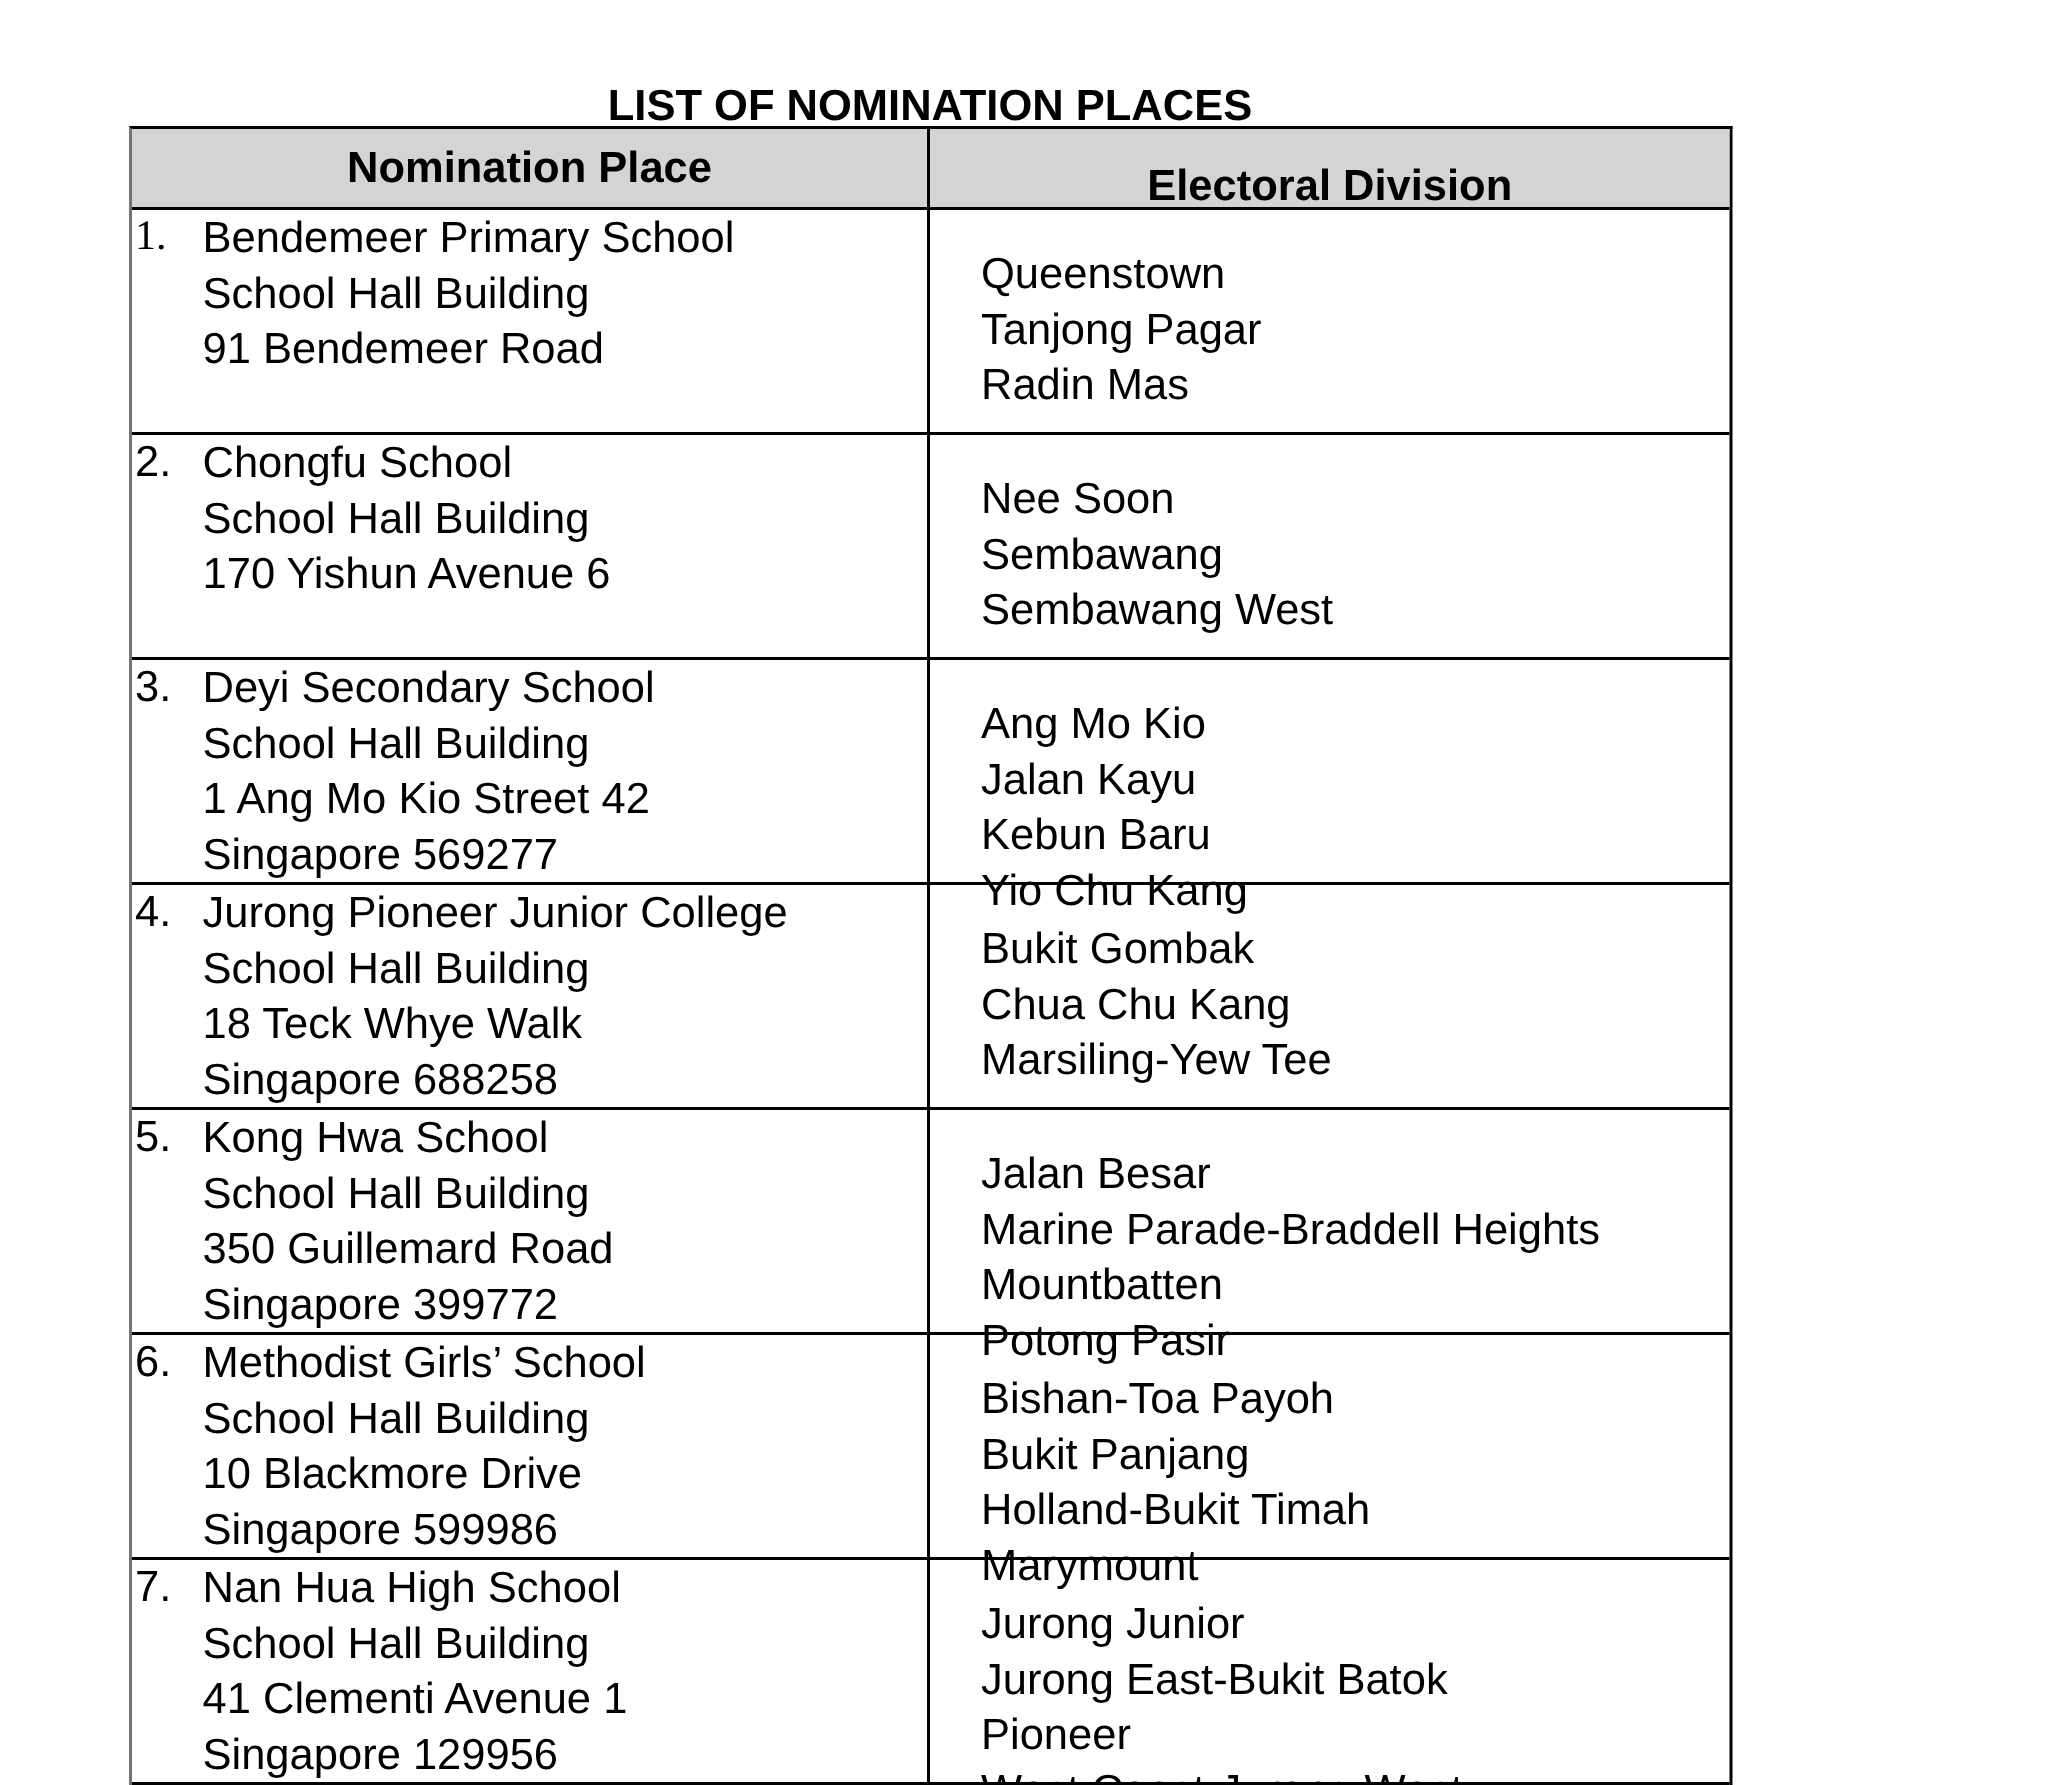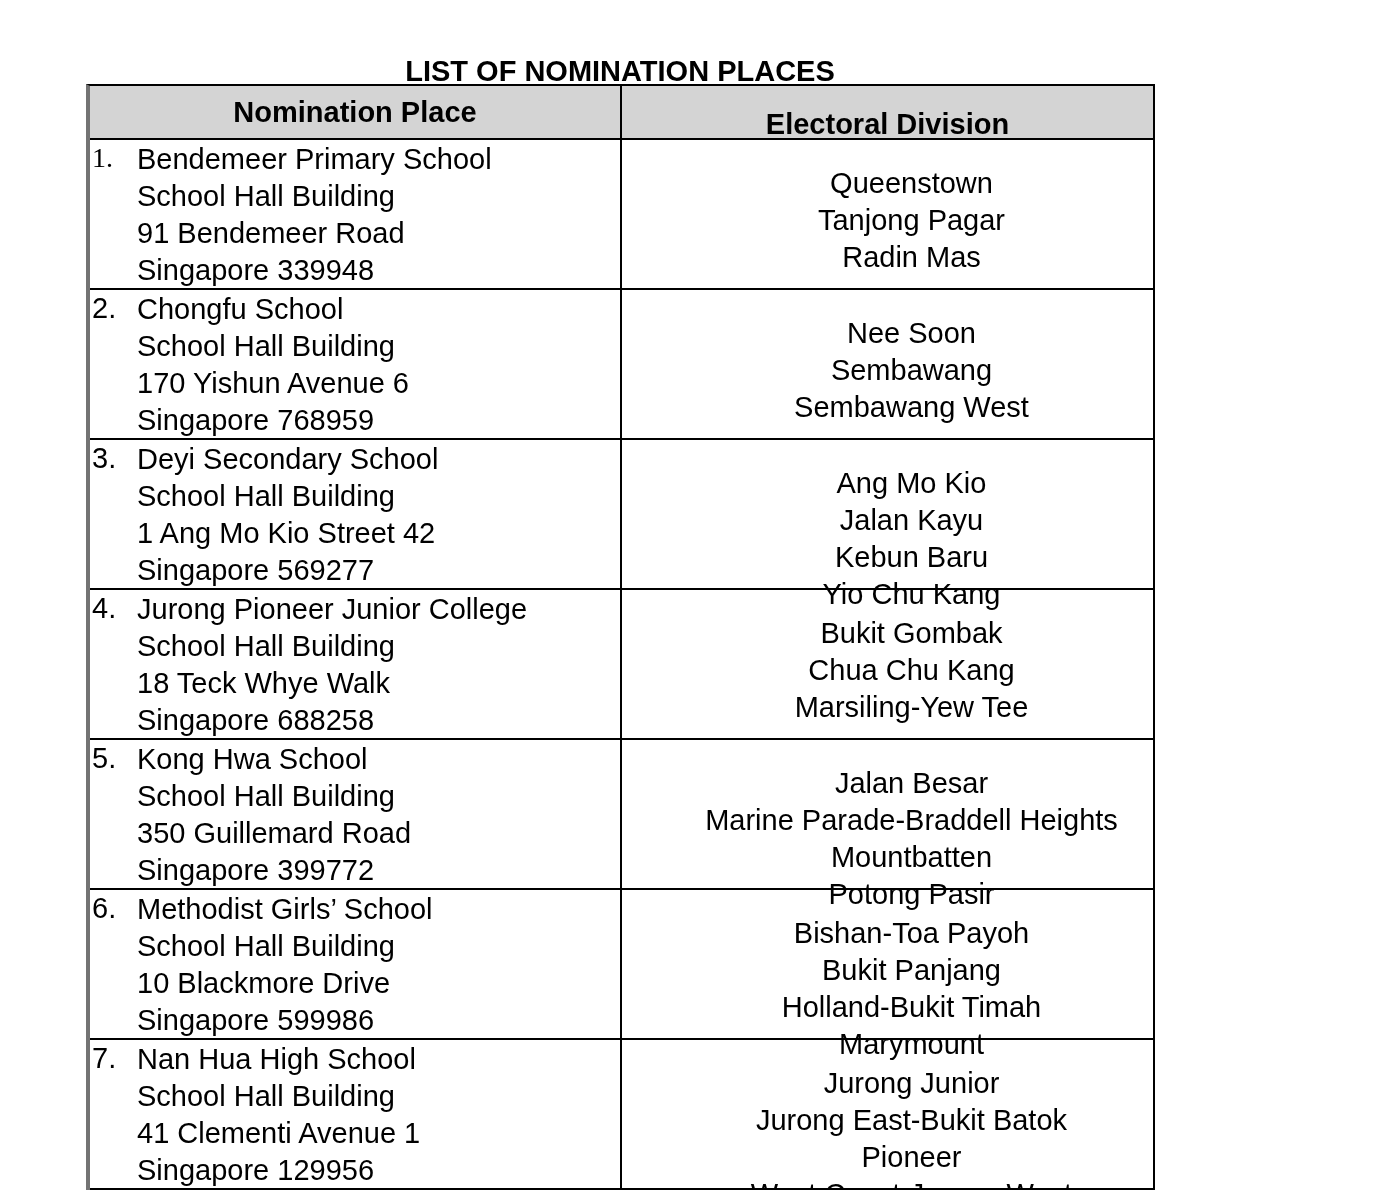--- a/index.html
+++ b/index.html
@@ -6,83 +6,81 @@
   body {
     width: 1374px; height: 1190px; overflow: hidden; position: relative;
     font-family: "Liberation Sans", sans-serif; color: #000;
   }
   .title {
     position: absolute; left: 0; top: 10px; width: 1240px;
     text-align: center; font-weight: bold; font-size: 29px; margin-top: 45px;
   }
   .table {
     position: absolute; left: 86px; top: 84px; width: 1069px;
-    border-left: 4px solid #737373; border-right: 2px solid #000; border-top: 2px solid #000;
+    border-left: 2px solid #737373; border-right: 2px solid #000; border-top: 2px solid #000;
     box-sizing: border-box;
   }
   .hdr {
     display: flex; height: 54px; background: #d4d4d4;
     border-bottom: 2px solid #000; box-sizing: border-box;
   }
   .hdr .c1, .hdr .c2 {
     font-weight: bold; font-size: 29px; display: flex; align-items: center; justify-content: center;
   }
   .c1 { width: 532px; border-right: 2px solid #000; box-sizing: border-box; }
   .c2 { flex: 1; margin-top: 24px; }
   .row {
     display: flex; height: 150px; border-bottom: 2px solid #000; box-sizing: border-box;
   }
   .row .c1 { position: relative; }
   .num {
     position: absolute; left: 2px; top: 2px; font-size: 29px;
   }
   .num.serif { font-family: "Liberation Serif", serif; font-size: 28px; }
   .lines { padding-left: 47px; padding-top: 1px; }
-  .row .c2 .lines { padding-left: 48px; text-align: center; }
+  .row .c2 .lines { padding-left: 34px; }
   .line { font-size: 29px; line-height: 37px; height: 37px; white-space: nowrap; }
 </style>
 </head>
 <body>
 
 <div class="title">LIST OF NOMINATION PLACES</div>
 
 <div class="table">
   <div class="hdr">
     <div class="c1">Nomination Place</div>
     <div class="c2">Electoral Division</div>
   </div>
 
   <div class="row">
     <div class="c1">
       <span class="num serif">1.</span>
       <div class="lines">
         <div class="line">Bendemeer Primary School</div>
         <div class="line">School Hall Building</div>
         <div class="line">91 Bendemeer Road</div>
-        <div class="line">Singapore 339948</div>
       </div>
     </div>
     <div class="c2">
       <div class="lines">
         <div class="line">Queenstown</div>
         <div class="line">Tanjong Pagar</div>
         <div class="line">Radin Mas</div>
         <div class="line"></div>
       </div>
     </div>
   </div>
 
   <div class="row">
     <div class="c1">
       <span class="num">2.</span>
       <div class="lines">
         <div class="line">Chongfu School</div>
         <div class="line">School Hall Building</div>
         <div class="line">170 Yishun Avenue 6</div>
-        <div class="line">Singapore 768959</div>
       </div>
     </div>
     <div class="c2">
       <div class="lines">
         <div class="line">Nee Soon</div>
         <div class="line">Sembawang</div>
         <div class="line">Sembawang West</div>
         <div class="line"></div>
       </div>
     </div>

